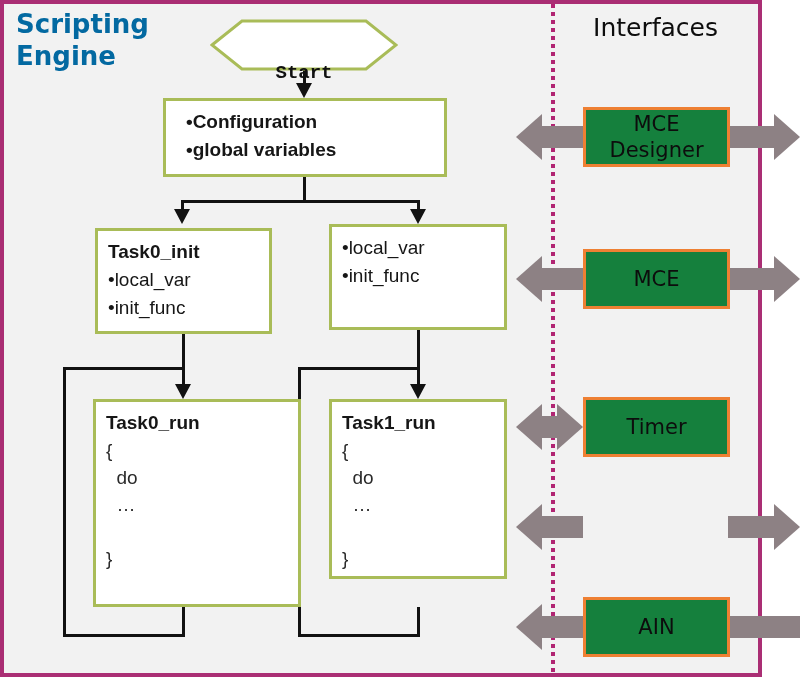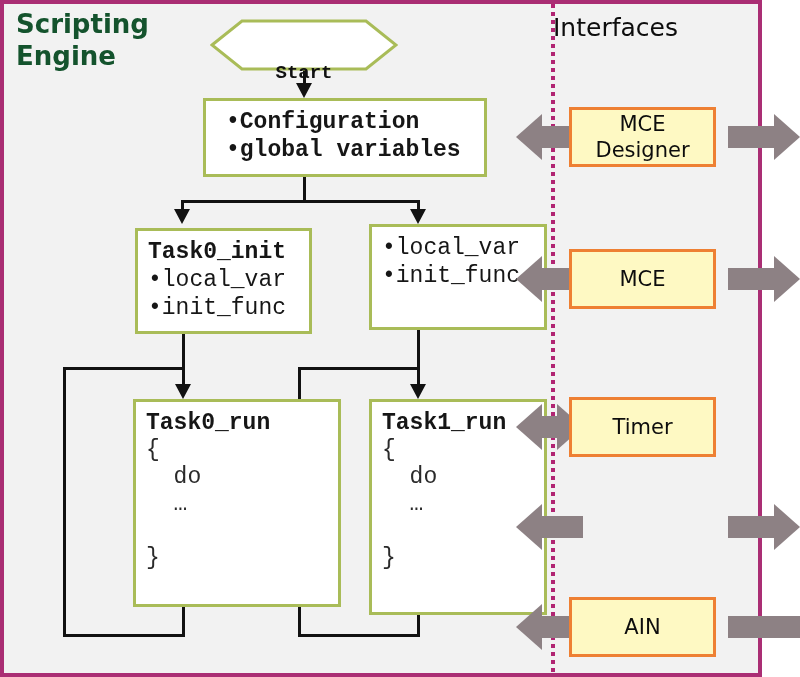--- a/index.html
+++ b/index.html
@@ -10,36 +10,36 @@
   .panel{
     position:absolute; left:0; top:0; width:762px; height:677px;
     box-sizing:border-box; background:#f2f2f2; border:4px solid #aa2e74;
   }
   .dotline{
     position:absolute; left:551px; top:4px; width:4px; height:669px;
     background:repeating-linear-gradient(180deg,#b12573 0 4px, rgba(0,0,0,0) 4px 8px);
   }
   .engine-title{
     position:absolute; left:16px; top:8px; width:160px;
-    font-size:26px; line-height:32px; font-weight:bold; color:#14532d;
+    font-size:26px; line-height:32px; font-weight:bold; color:#0369a1;
   }
   .if-title{
-    position:absolute; left:553px; top:12px; width:205px; 
+    position:absolute; left:553px; top:12px; width:205px; text-align:center;
     font-size:25px; line-height:32px; color:#0d0d0d;
   }
   .line{ position:absolute; background:#121212; }
   .arrow-down{
     position:absolute; width:0; height:0;
     border-left:8px solid rgba(0,0,0,0); border-right:8px solid rgba(0,0,0,0);
     border-top:15px solid #121212;
   }
   .box-green{
     position:absolute; box-sizing:border-box; background:#ffffff;
     border:3px solid #a9bc58;
-    font-family:Liberation Mono, monospace; font-size:23px; color:#161616;margin-left:40px;
+    font-family:Liberation Sans, sans-serif; font-size:19px; color:#161616;
   }
   .bg-pad{ padding:7px 4px 0 10px; }
   .bg-title{ font-weight:bold; line-height:28px; white-space:pre; }
   .bg-lines{ line-height:28px; white-space:pre; }
   .bg-body{ line-height:27px; white-space:pre; color:#2a2a2a; }
   .hexwrap{ position:absolute; left:210px; top:19px; width:188px; height:52px; }
   .hexlabel{
     position:absolute; left:0; top:0; width:188px; height:52px;
     display:flex; align-items:center; justify-content:center;
     font-family:"Liberation Mono", monospace; font-weight:bold; font-size:19px;margin-top:28px;
@@ -49,22 +49,22 @@
     position:absolute; width:0; height:0;
     border-top:23px solid rgba(0,0,0,0); border-bottom:23px solid rgba(0,0,0,0);
     border-right:26px solid #8d8184;
   }
   .ghead-right{
     position:absolute; width:0; height:0;
     border-top:23px solid rgba(0,0,0,0); border-bottom:23px solid rgba(0,0,0,0);
     border-left:26px solid #8d8184;
   }
   .box-orange{
-    position:absolute; box-sizing:border-box; background:#fef9c3;
-    border:3px solid #ee8033; width:147px; height:60px; left:569px;
+    position:absolute; box-sizing:border-box; background:#15803d;
+    border:3px solid #ee8033; width:147px; height:60px; left:583px;
     display:flex; align-items:center; justify-content:center; text-align:center;
     font-size:21px; line-height:26px; color:#0d0d0d; padding:0 10px;
   }
 </style>
 </head>
 <body>
 
 <div id="root">
 
   <div class="panel"></div>
@@ -123,21 +123,21 @@
 
   <div class="box-green bg-pad" style="left:93px;top:399px;width:208px;height:208px;">
     <div class="bg-title">Task0_run</div>
     <div class="bg-body">{
   do
   …
 
 }</div>
   </div>
 
-  <div class="box-green bg-pad" style="left:329px;top:399px;width:178px;height:216px;">
+  <div class="box-green bg-pad" style="left:329px;top:399px;width:178px;height:180px;">
     <div class="bg-title">Task1_run</div>
     <div class="bg-body">{
   do
   …
 
 }</div>
   </div>
 
   <div class="ghead-left" style="left:516px;top:114px;"></div>
   <div class="gshaft" style="left:540px;top:126px;width:43px;"></div>

